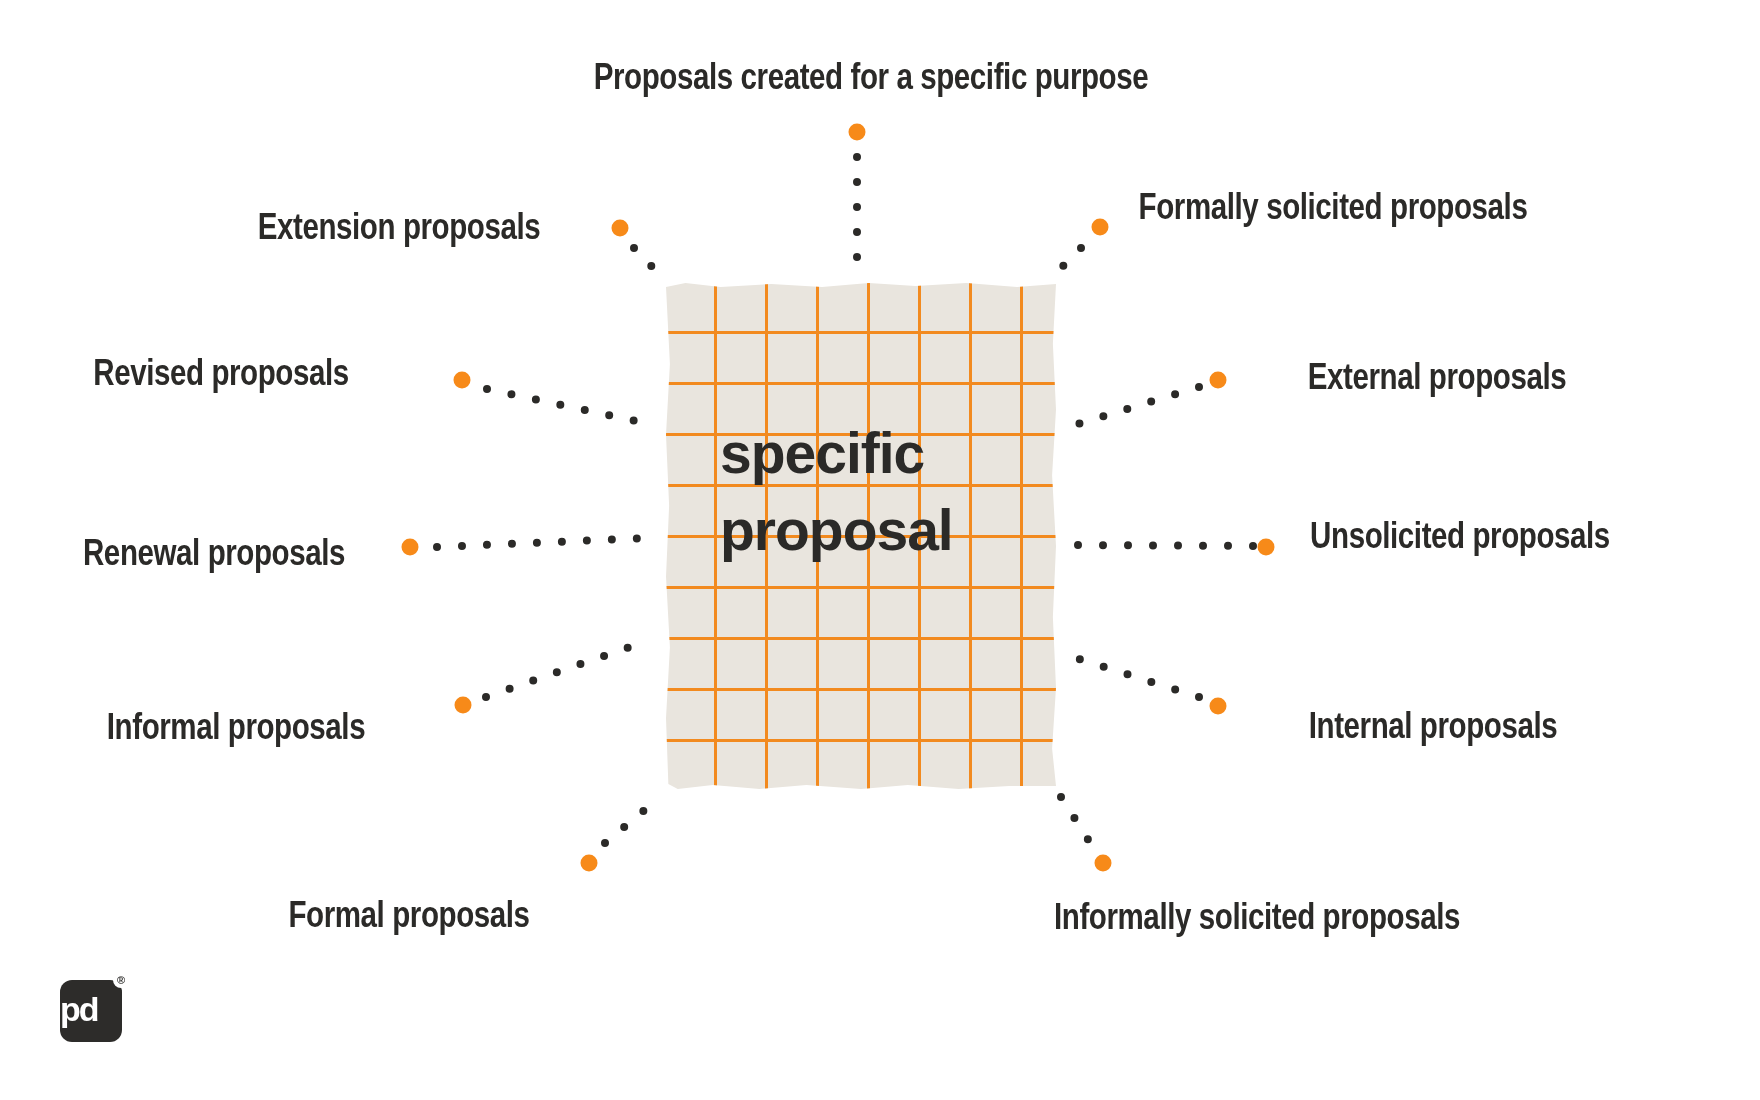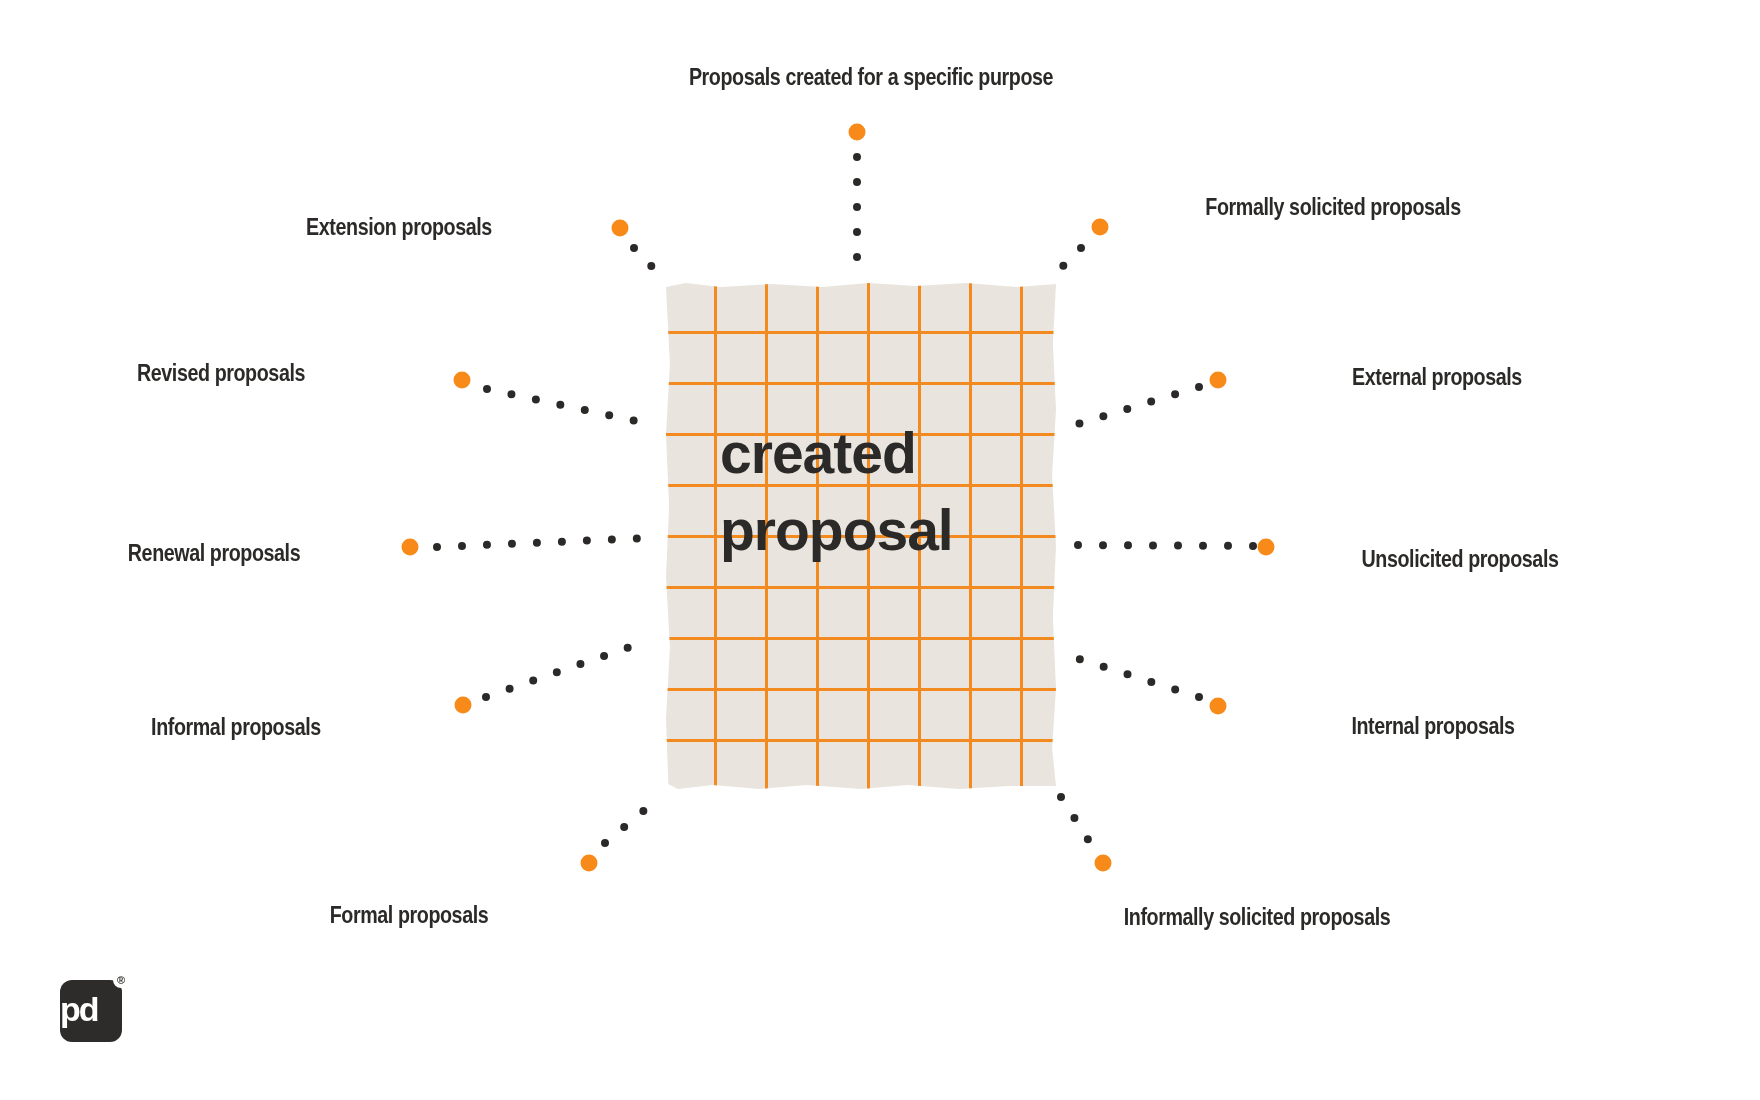--- a/index.html
+++ b/index.html
@@ -28,30 +28,30 @@
   
   .title{
     position:absolute;left:720px;top:415px;
     color:#2b2a28;font-size:57px;font-weight:bold;
     line-height:77px;letter-spacing:-1px;white-space:nowrap;
   }
 
   
   .label{
     position:absolute;transform:translate(-50%,-50%);
-    color:#2b2a28;font-size:24px;font-weight:bold;white-space:nowrap;
+    color:#2b2a28;font-size:36px;font-weight:bold;white-space:nowrap;
   }
   .label .squish{display:inline-block;transform:scaleX(.82);transform-origin:center;letter-spacing:-.5px;}
   .lbl-top        {left:871px; top:77px;}
   .lbl-extension  {left:399px; top:207px;margin-top:20px;}
   .lbl-formally   {left:1333px;top:207px;}
   .lbl-revised    {left:221px; top:373px;}
   .lbl-external   {left:1437px;top:377px;}
   .lbl-renewal    {left:214px; top:553px;}
-  .lbl-unsolicited{left:1460px;top:559px;text-align:right;}
+  .lbl-unsolicited{left:1460px;top:536px;text-align:right;}
   .lbl-informal   {left:236px; top:727px;text-align:center;}
   .lbl-internal   {left:1433px;top:726px;}
   .lbl-formal     {left:409px; top:915px;}
   .lbl-informally {left:1257px;top:917px;}
 
   
   .connectors{position:absolute;left:0;top:0;}
   .dotline{stroke:#2b2a28;stroke-width:8;stroke-linecap:round;stroke-dasharray:0 25;fill:none;}
   .node{fill:#f78a19;}
 
@@ -98,21 +98,21 @@
     <circle class="node" cx="1218" cy="380" r="8.5"></circle>
     <circle class="node" cx="410" cy="547" r="8.5"></circle>
     <circle class="node" cx="1266" cy="547" r="8.5"></circle>
     <circle class="node" cx="463" cy="705" r="8.5"></circle>
     <circle class="node" cx="1218" cy="706" r="8.5"></circle>
     <circle class="node" cx="589" cy="863" r="8.5"></circle>
     <circle class="node" cx="1103" cy="863" r="8.5"></circle>
   </svg>
 
   <div class="title">
-    <div>created</div>
+    <div>specific</div>
     <div>proposal</div>
   </div>
 
   <div class="label lbl-top">
     <span class="squish">Proposals created for a specific purpose</span>
   </div>
   <div class="label lbl-extension">
     <span class="squish">Extension proposals</span>
   </div>
   <div class="label lbl-formally">

